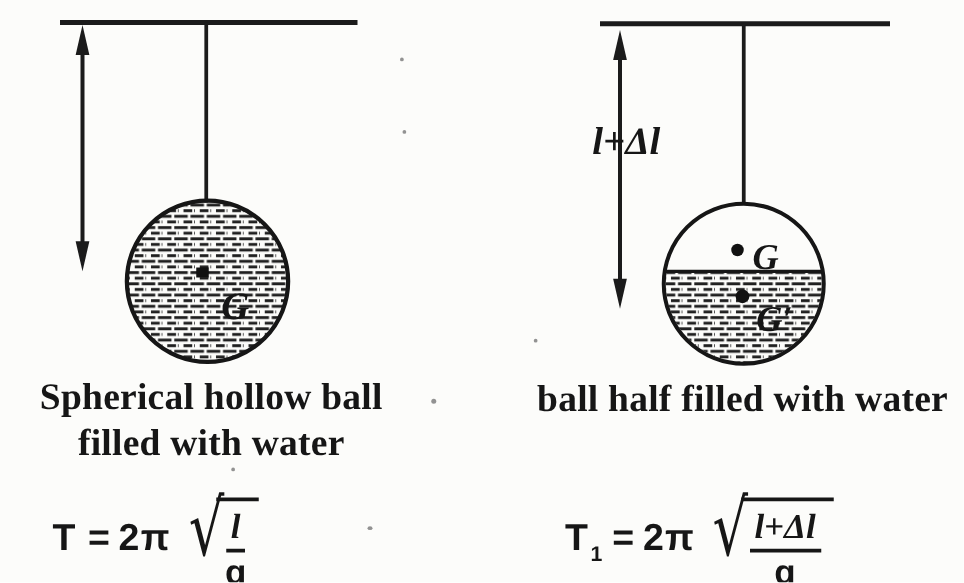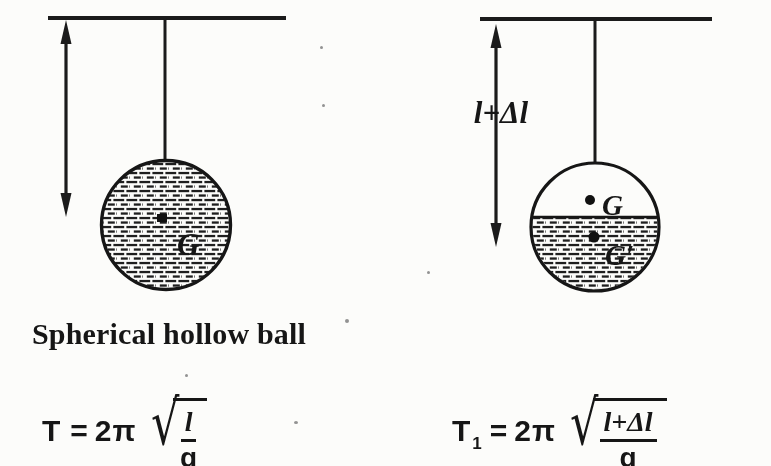--- a/index.html
+++ b/index.html
@@ -17,21 +17,21 @@
   .caption {
     position: absolute;
     text-align: center;
     font-family: "Liberation Serif", serif;
     font-weight: 600;
     font-size: 30px;
     line-height: 37px;
     color: #161616;
     letter-spacing: 0.2px;
   }
-  .caption-left  { left: 16px;  top: 299px; width: 306px; margin-top: 16px; }
+  .caption-left  { left: 16px;  top: 299px; width: 306px; }
   .caption-right { left: 418px; top: 301px; width: 352px; }
 
   .formula {
     position: absolute;
     display: flex;
     align-items: center;
     height: 66px;
     font-family: "Liberation Sans", sans-serif;
     font-weight: bold;
     font-size: 30px;
@@ -133,22 +133,24 @@
       <circle cx="590" cy="200" r="5" fill="#111"></circle>
       <text x="602" y="215" font-family="Liberation Serif, serif" font-style="italic" font-weight="bold" font-size="29" fill="#161616">G</text>
 
       <circle cx="594" cy="237" r="5.5" fill="#111"></circle>
       <text x="605" y="265" font-family="Liberation Serif, serif" font-style="italic" font-weight="bold" font-size="29" fill="#161616">G′</text>
     </g>
   </svg>
 
   <div class="caption caption-left">
     <div>Spherical hollow ball</div>
+    <div>filled with water</div>
   </div>
   <div class="caption caption-right">
+    <div>ball half filled with water</div>
   </div>
 
   <div class="formula formula-left">
     <span class="f-lhs">T</span>
       <span class="f-sub"></span>
     <span class="f-eq">=</span>
     <span class="f-coeff">2π</span>
     <span class="sqrt">
       <span class="sqrt-glyph">√</span>
       <span class="radicand">

